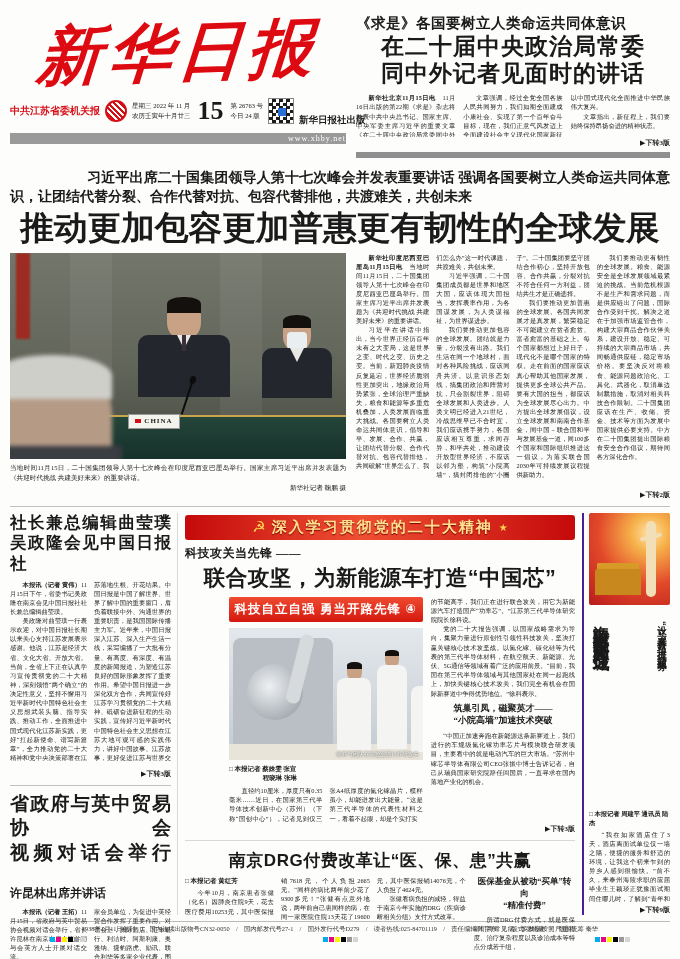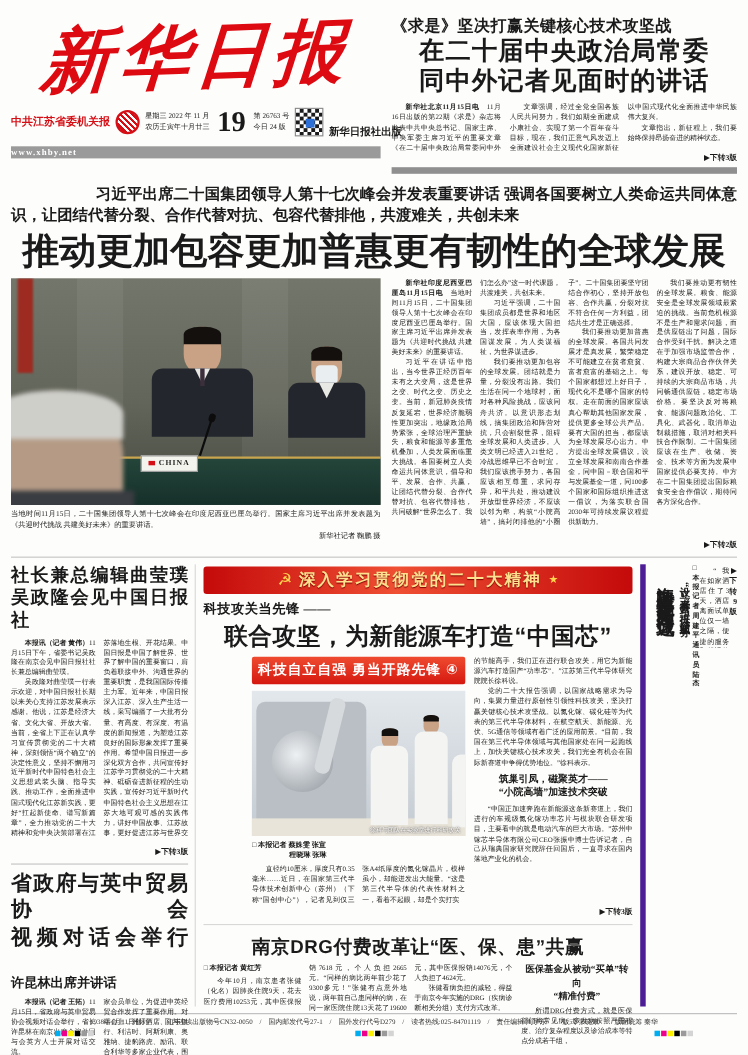--- a/index.html
+++ b/index.html
@@ -26,22 +26,22 @@
   .emblem { width:22px; height:22px; border-radius:50%; border:2px solid #d50f16;
     background:repeating-linear-gradient(45deg,#d50f16 0 2px,#fff 2px 4px); flex:0 0 auto; }
   .dateblock { font-size:6.5px; line-height:1.5; white-space:nowrap; }
   .bignum { font-size:26px; font-weight:bold; line-height:1; padding:0 2px; }
   .issueblock { font-size:6.5px; line-height:1.5; white-space:nowrap; }
   .qr { width:26px; height:26px; flex:0 0 auto; position:relative;
     background:repeating-conic-gradient(#1c1c1c 0% 25%, #fff 0% 50%) 0 0/7px 7px; border:1px solid #888;}
   .qr::after{ content:""; position:absolute; left:9px; top:9px; width:8px; height:8px; background:#2c6fd6; }
   .publisher { font-size:9.5px; font-weight:bold; white-space:nowrap;margin-top:20px; }
   .graybar { height:11px; background:#9a9a9a; margin-top:6px; position:relative; }
-  .graybar .site { position:absolute; left:0; right:0; top:0; text-align:left;
-    color:#fff; font-size:8px; font-weight:bold; line-height:11px; letter-spacing:1px; }
+  .graybar .site { position:absolute; left:16px; right:0; top:0; text-align:right;
+    color:#fff; font-size:8px; font-weight:normal; line-height:11px; letter-spacing:1px; }
 
   
   .mast-right { width:344px; padding-left:10px; display:flex; flex-direction:column; }
   .q-kicker { font-weight:bold; font-size:14.5px; margin-top:8px; letter-spacing:.5px; }
   .q-title { font-weight:bold; font-size:23px; line-height:1.18; text-align:center; letter-spacing:1px; }
   .q-body { margin-top:6px; height:62px; overflow:hidden; columns:3; column-gap:8px;
     font-size:6.3px; line-height:1.45; text-align:justify; }
   .q-body p { text-indent:2em; }
   .lead { font-weight:bold; }
   .jumpline { text-align:right; font-size:7px; font-weight:bold; margin-top:1px; }
@@ -86,22 +86,22 @@
   .g20-cols { height:236px; overflow:hidden; columns:4; column-gap:7px;
     font-size:6.3px; line-height:1.44; text-align:justify; }
   .g20-cols p { text-indent:2em; }
 
   .rule { border-top:1px solid #c2c2c2; margin:6px 0; }
 
   
   .band { display:flex; gap:7px; height:402px; }
   .col-left { width:168px; flex:0 0 auto; border-right:1px solid #d8d8d8; padding-right:6px; }
   .col-center { flex:1; min-width:0; }
-  .col-right { width:88px; flex:0 0 auto; border-left:5px solid #4c1d95; padding-left:5px;
-    display:flex; flex-direction:row; }
+  .col-right { width:88px; flex:0 0 auto; border-left:2px solid #4c1d95; padding-left:5px;
+    display:flex; flex-direction:column; }
 
   .wz-head { font-weight:bold; font-size:16.5px; line-height:1.25; text-align:justify;
     text-align-last:justify; }
   .art-cols { columns:2; column-gap:7px; font-size:6.3px; line-height:1.45; text-align:justify;
     overflow:hidden; margin-top:5px; }
   .art-cols p { text-indent:2em; }
   .wz-body { height:188px; }
   .sz-head { font-weight:bold; font-size:19px; line-height:1.3; text-align:justify;
     text-align-last:justify; margin-top:4px; }
   .sz-sub { font-weight:bold; font-size:12px; text-align:left; margin-top:19px; }
@@ -191,35 +191,35 @@
   <div class="masthead">
     <div class="mast-left">
       <div class="logo">新华日报</div>
       <div class="mast-info">
         <span class="organ">中共江苏省委机关报</span>
         <span class="emblem"></span>
         <span class="dateblock">
           <span>星期三  2022 年 11 月</span><br>
           <span>农历壬寅年十月廿三</span>
         </span>
-        <span class="bignum">19</span>
+        <span class="bignum">15</span>
         <span class="issueblock">
           <span>第 26763 号</span><br>
           <span>今日 24 版</span>
         </span>
         <span class="qr"></span>
         <span class="publisher">新华日报社出版</span>
       </div>
       <div class="graybar">
         <span class="site">www.xhby.net</span>
       </div>
     </div>
 
     <div class="mast-right">
-      <div class="q-kicker">《求是》坚决打赢关键核心技术攻坚战</div>
+      <div class="q-kicker">《求是》各国要树立人类命运共同体意识</div>
       <div class="q-title">
         <span>在二十届中央政治局常委</span><br>
         <span>同中外记者见面时的讲话</span>
       </div>
       <div class="q-body">
         <p><span class="lead">新华社北京11月15日电</span><span>　11月16日出版的第22期《求是》杂志将发表中共中央总书记、国家主席、中央军委主席习近平的重要文章《在二十届中央政治局常委同中外记者见面时的讲话》。</span></p>
         <p>文章强调，经过全党全国各族人民共同努力，我们如期全面建成小康社会、实现了第一个百年奋斗目标，现在，我们正意气风发迈上全面建设社会主义现代化国家新征程，向第二个百年奋斗目标进军，以中国式现代化全面推进中华民族伟大复兴。</p>
         <p>文章指出，新征程上，我们要始终保持昂扬奋进的精神状态。</p>
       </div>
       <div class="jumpline">▶下转3版</div>

